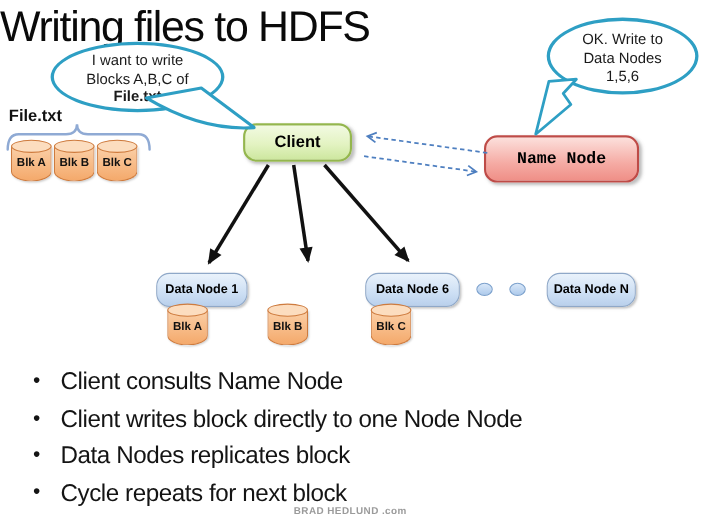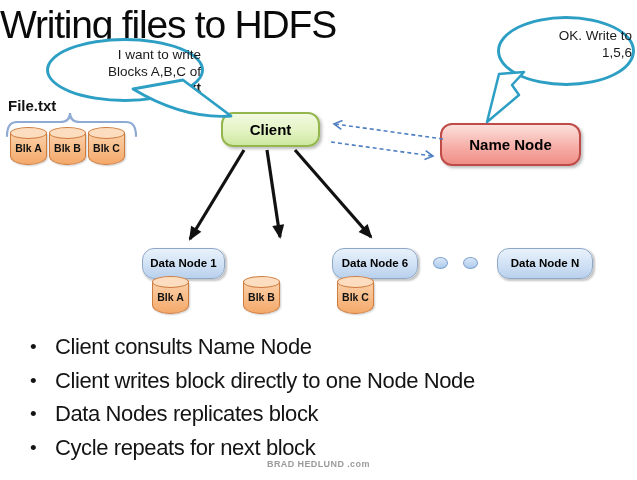--- a/index.html
+++ b/index.html
@@ -8,52 +8,52 @@
     position:relative; width:637px; height:480px; background:#ffffff;
     font-family:"Liberation Sans", sans-serif; overflow:hidden;
   }
   .title {
     position:absolute; top:3px; left:0; width:100%; 
     font-size:39px; letter-spacing:-1.2px; color:#0a0a0a; font-weight:400;
   }
   
   .bubble {
     position:absolute; background:#fff; border:3px solid #2E9FC4;
-    border-radius:50%; z-index:4; text-align:right; color:#1a1a1a;
+    border-radius:50%; z-index:4; text-align:center; color:#1a1a1a;
   }
   .bubble-left  { left:46px; top:38px; width:158px; height:64px; font-size:13.5px; line-height:16.5px; padding-top:6px; }
   .bubble-right { left:497px; top:16px; width:138px; height:70px; font-size:13.5px; line-height:17px; padding-top:8px; }
   .bubble .b-bold { font-weight:700; }
   
   .file-label { position:absolute; left:8px; top:97px; font-size:15px; font-weight:700; color:#111; }
   
   .nodebox {
     position:absolute; border-radius:12px; text-align:center; color:#000;
     box-shadow:2px 2px 3px rgba(110,110,110,0.45); z-index:2;
   }
   .client-box {
     left:221px; top:112px; width:99px; height:35px;
     background:linear-gradient(180deg,#F2FAE2 0%,#E3F3C2 55%,#CDE79F 100%);
     border:2px solid #94B64E; font-size:15px; font-weight:700; line-height:31px;
   }
   .namenode-box {
     left:440px; top:123px; width:141px; height:43px;
     background:linear-gradient(180deg,#FCE0DC 0%,#F5ABA4 60%,#EF8F87 100%);
-    border:2px solid #BE4B47; font-size:15px; font-weight:700; line-height:39px;
+    border:2px solid #BE4B47; font-size:15px; font-weight:700; line-height:39px;font-family:Liberation Mono, monospace;
   }
   .datanode {
     top:248px; height:31px;
     background:linear-gradient(180deg,#E9F2FB 0%,#CDDFF4 60%,#B9D0EC 100%);
     border:1.5px solid #8FA8C8; font-size:11.5px; font-weight:700; line-height:28px;
     box-shadow:1.5px 1.5px 2px rgba(110,110,110,0.4);
   }
   .dn1 { left:142px; width:83px; }
   .dn2 { left:238px; width:85px; }
   .dn3 { left:332px; width:86px; }
-  .dn4 { left:497px; width:96px; }
+  .dn4 { left:497px; width:81px; }
   
   .cylinder { position:absolute; width:37px; height:38px; z-index:3; }
   .cylinder .cyl-body {
     position:absolute; top:6px; left:0; right:0; bottom:0;
     background:linear-gradient(180deg,#FBD0A8 0%,#F4A96B 100%);
     border:1.6px solid #CE7B3E; border-top:none;
     border-radius:0 0 50% 50% / 0 0 9px 9px;
     box-shadow:1px 1px 2px rgba(0,0,0,0.2);
   }
   .cylinder .cyl-top {
@@ -96,20 +96,21 @@
   <div class="title">Writing files to HDFS</div>
 
   <div class="bubble bubble-left">
     <div>I want to write</div>
     <div>Blocks A,B,C of</div>
     <div class="b-bold">File.txt</div>
   </div>
 
   <div class="bubble bubble-right">
     <div>OK. Write to</div>
+    <div>Data Nodes</div>
     <div>1,5,6</div>
   </div>
 
   <div class="file-label">File.txt</div>
 
   <div class="cylinder fblk0">
     <div class="cyl-body"></div>
     <div class="cyl-top"></div>
     <div class="cyl-label">Blk A</div>
   </div>

